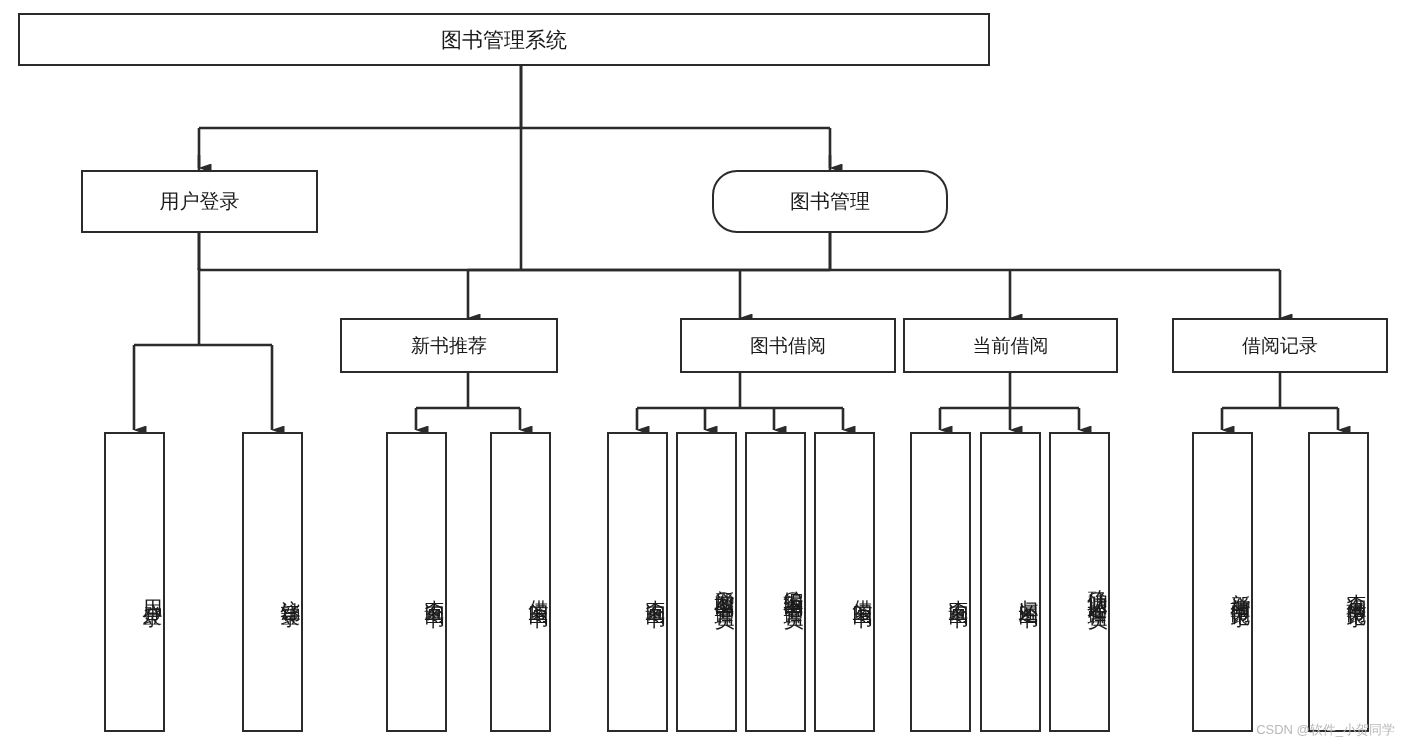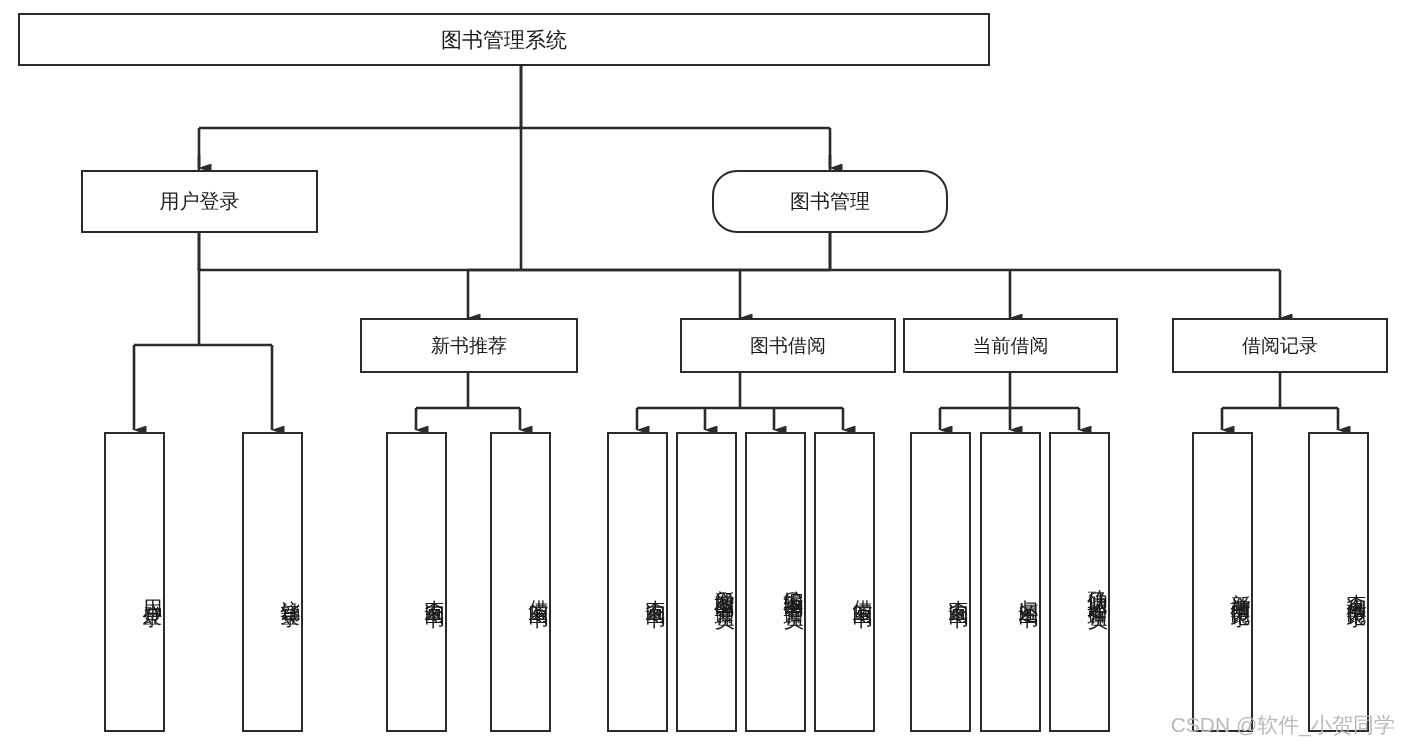--- a/index.html
+++ b/index.html
@@ -70,21 +70,21 @@
     stroke-width: 2.6;
     fill: none;
   }
   .arrowhead {
     fill: #2b2b2b;
   }
   #watermark {
     position: absolute;
     right: 10px;
     bottom: 8px;
-    font-size: 21px;
+    font-size: 13px;
     color: #b9b9b9;
     z-index: 5;
     white-space: nowrap;
   }
 </style>
 </head>
 <body>
 
 <div id="canvas">
 
@@ -157,21 +157,21 @@
   </div>
 
   <div class="node l1" style="left:81px; top:170px; width:237px; height:63px;">
     <span class="label-h">用户登录</span>
   </div>
 
   <div class="node l1" style="left:712px; top:170px; width:236px; height:63px;border-radius:25px;">
     <span class="label-h">图书管理</span>
   </div>
 
-  <div class="node l2" style="left:360px; top:318px; width:218px; height:55px;">
+  <div class="node l2" style="left:340px; top:318px; width:218px; height:55px;">
     <span class="label-h">新书推荐</span>
   </div>
 
   <div class="node l2" style="left:632px; top:318px; width:216px; height:55px;margin-left:48px;">
     <span class="label-h">图书借阅</span>
   </div>
 
   <div class="node l2" style="left:903px; top:318px; width:215px; height:55px;">
     <span class="label-h">当前借阅</span>
   </div>

